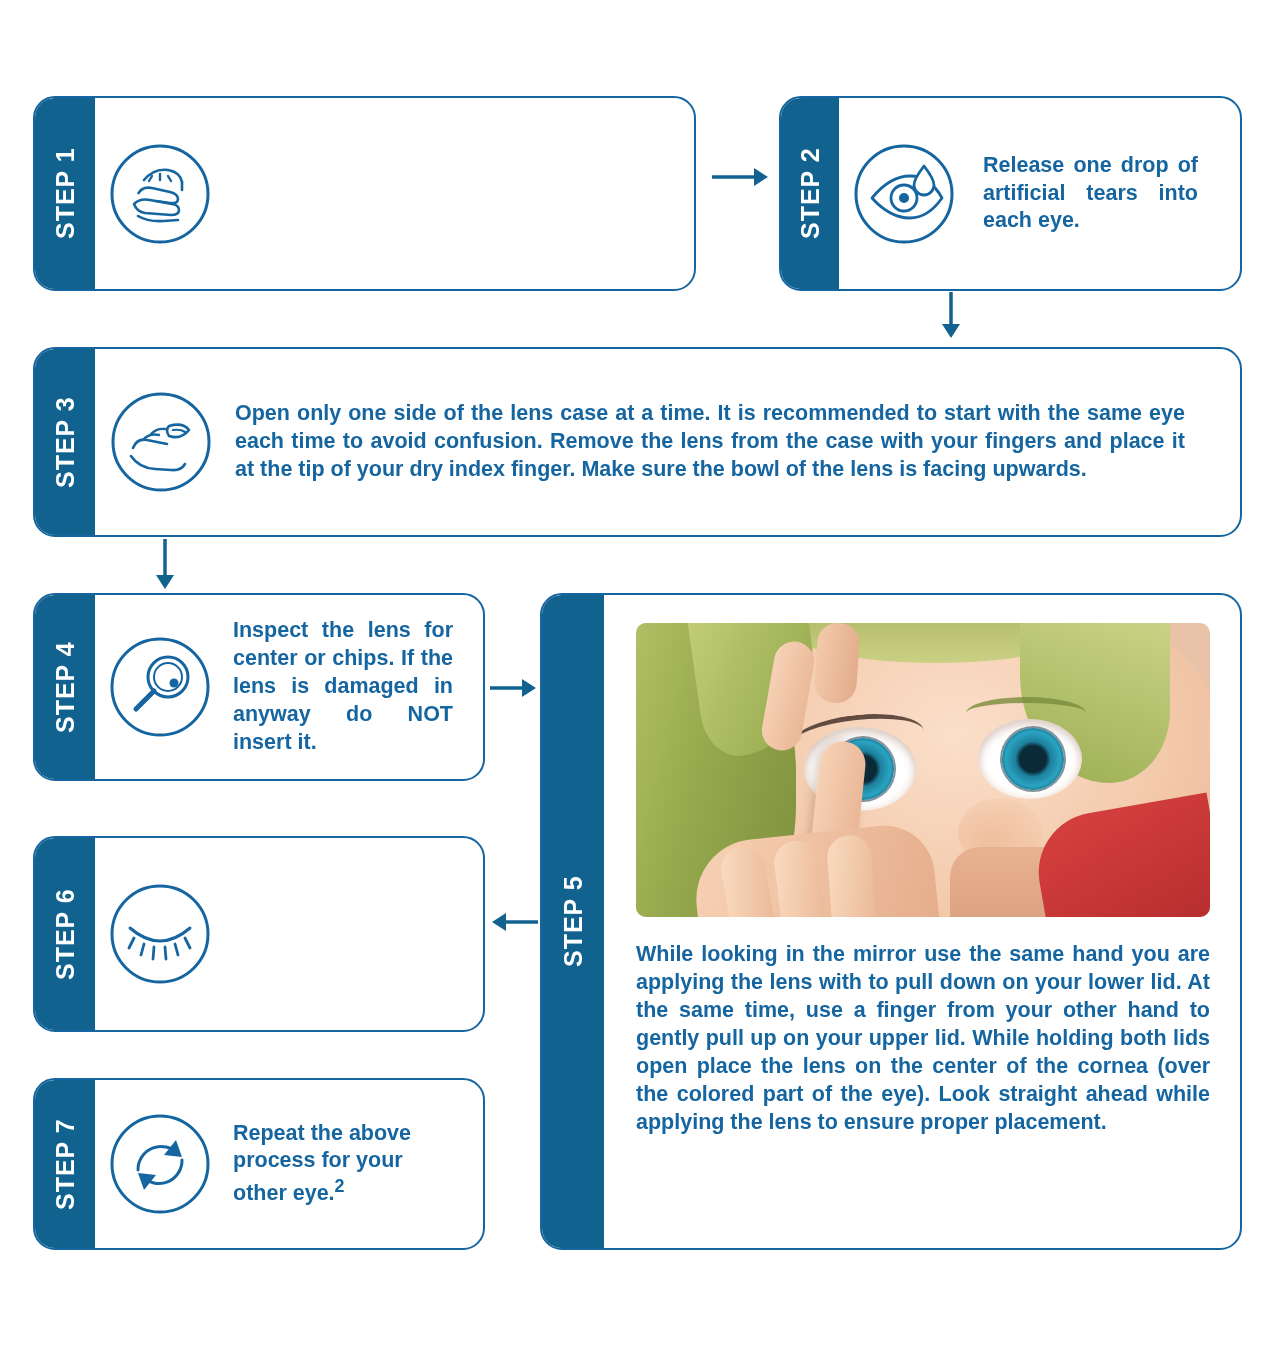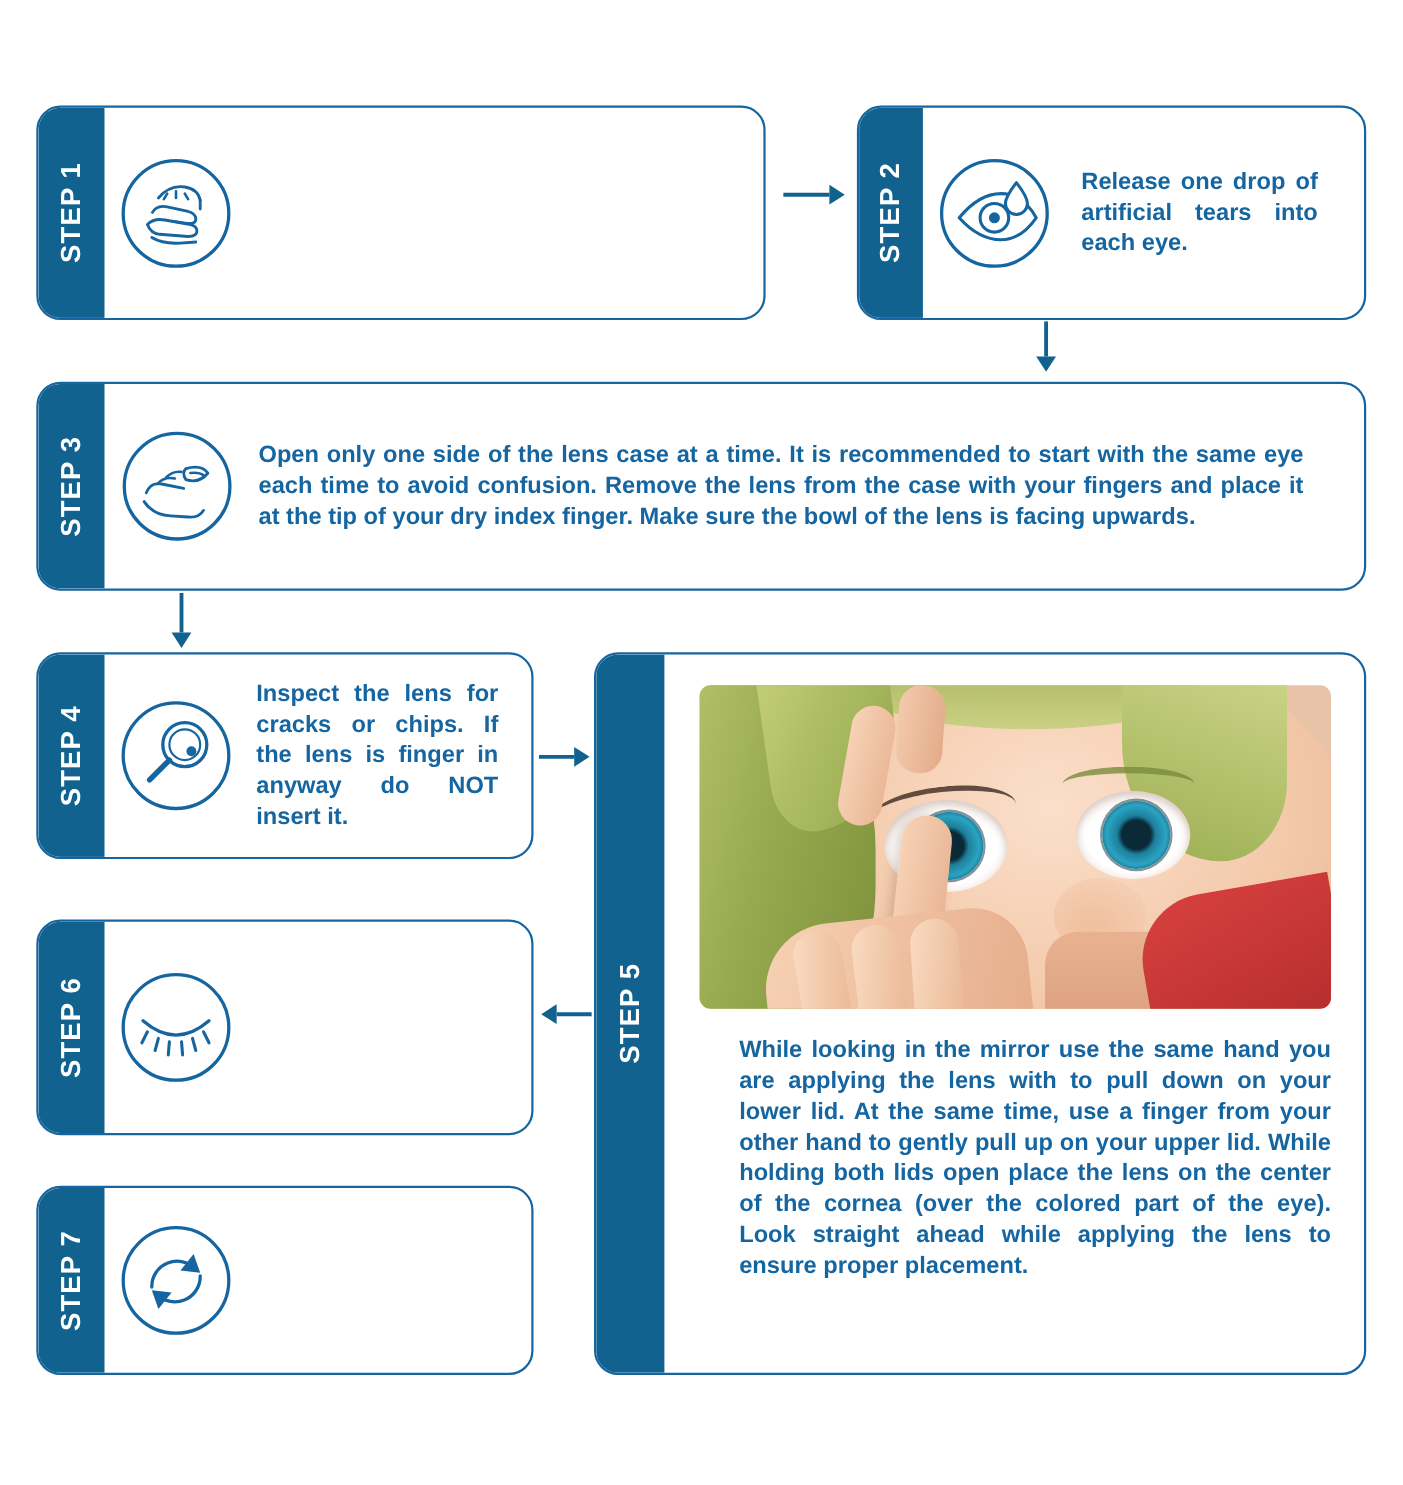--- a/index.html
+++ b/index.html
@@ -56,21 +56,20 @@
     display: flex;
     align-items: center;
     justify-content: center;
   }
   .txt {
     color: #1565a0;
     font-weight: bold;
     text-align: justify;
     text-align-last: left;
     line-height: 1.3;
-    margin-left: 36px;
   }
 
   
   #card1 { left: 33px;  top: 96px;  width: 663px; height: 195px; }
   #card1 .step-tab { width: 60px; }
   #card1 .icon-wrap { width: 130px; }
   #card1 .txt { font-size: 21.5px; width: 410px; margin-left: 8px; }
 
   #card2 { left: 779px; top: 96px;  width: 463px; height: 195px; }
   #card2 .step-tab { width: 58px; }
@@ -339,21 +338,21 @@
     <div class="card-body">
       <div class="icon-wrap">
         <svg class="circ-icon" width="104" height="104" viewBox="0 0 104 104">
           <circle cx="52" cy="52" r="48" fill="none" stroke="#1565a0" stroke-width="3"></circle>
           <circle cx="60" cy="42" r="20" fill="none" stroke="#1565a0" stroke-width="3"></circle>
           <circle cx="60" cy="42" r="14" fill="none" stroke="#1565a0" stroke-width="2"></circle>
           <circle cx="66" cy="48" r="4.5" fill="#1565a0"></circle>
           <line x1="46" y1="56" x2="28" y2="74" stroke="#1565a0" stroke-width="5" stroke-linecap="round"></line>
         </svg>
       </div>
-      <div class="txt">Inspect the lens for cracks or chips. If the lens is finger in anyway do NOT insert it.</div>
+      <div class="txt">Inspect the lens for center or chips. If the lens is damaged in anyway do NOT insert it.</div>
     </div>
   </div>
 
   <div class="arrow" style="left:490px; top:675px;">
     <svg width="46" height="26" viewBox="0 0 46 26">
       <line x1="0" y1="13" x2="32" y2="13" stroke="#11628f" stroke-width="3.5"></line>
       <polygon points="32,4 46,13 32,22" fill="#11628f"></polygon>
     </svg>
   </div>
 
@@ -387,20 +386,21 @@
     <div class="card-body">
       <div class="icon-wrap">
         <svg class="circ-icon" width="104" height="104" viewBox="0 0 104 104">
           <circle cx="52" cy="52" r="48" fill="none" stroke="#1565a0" stroke-width="3"></circle>
           <path d="M30 58 a23 23 0 0 1 40 -16" fill="none" stroke="#1565a0" stroke-width="3" stroke-linecap="round"></path>
           <polygon points="68,28 74,45 56,43" fill="#1565a0"></polygon>
           <path d="M74 48 a23 23 0 0 1 -40 16" fill="none" stroke="#1565a0" stroke-width="3" stroke-linecap="round"></path>
           <polygon points="36,78 30,61 48,63" fill="#1565a0"></polygon>
         </svg>
       </div>
+      <div class="txt"><span>Repeat the above process for your other eye.</span><sup>2</sup></div>
     </div>
   </div>
 
   <div class="card" id="card5">
     <div class="step-tab">STEP 5</div>
     <div class="card-body">
       <div class="photo">
         <div class="face"></div>
         <div class="hairTop"></div>
         <div class="hairR"></div>

